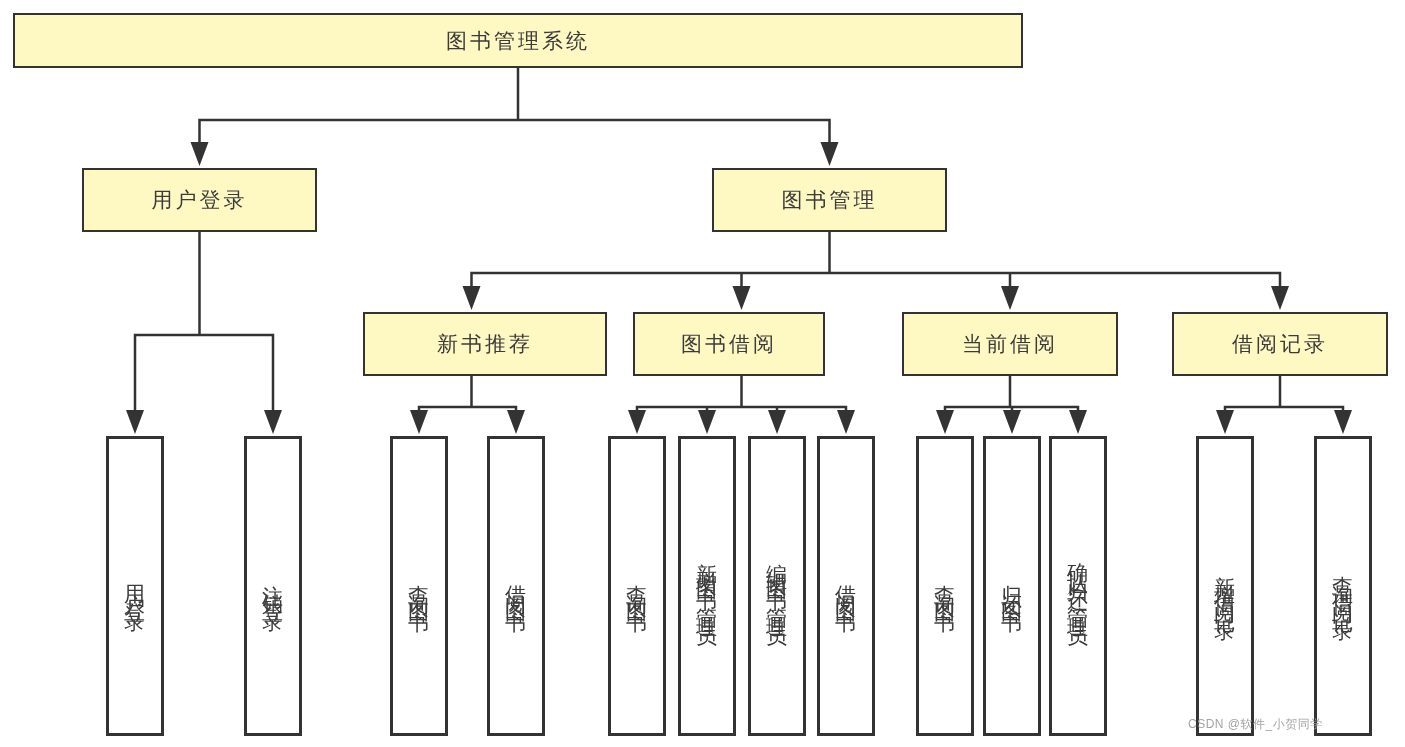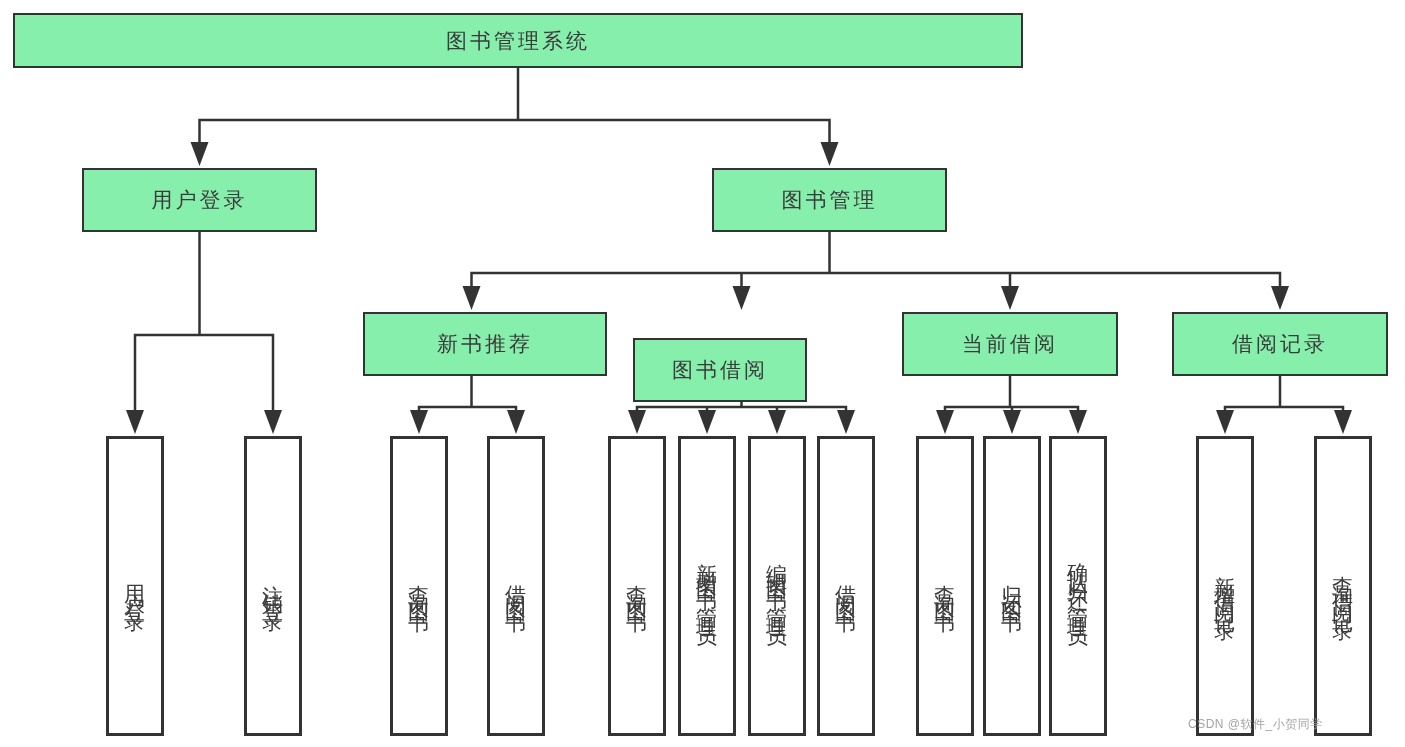--- a/index.html
+++ b/index.html
@@ -18,40 +18,40 @@
   #connectors {
     position: absolute;
     left: 0; top: 0;
     width: 1405px;
     height: 747px;
     z-index: 1;
   }
   .node {
     position: absolute;
     box-sizing: border-box;
-    background: #86efac;
+    background: #fef9c3;
     border: 2px solid #333333;
     display: flex;
     align-items: center;
     justify-content: center;
     color: #3b3b3b;
     z-index: 2;
   }
   .node .hlabel {
     font-size: 21px;
     letter-spacing: 3px;
     white-space: nowrap;
   }
   .node.root   { left: 13px;  top: 13px;  width: 1010px; height: 55px; }
   .node.lvl2   { top: 168px; width: 235px; height: 64px; }
   .node.lvl2.a { left: 82px; }
   .node.lvl2.b { left: 712px; align-items: center; }
   .node.lvl3   { top: 312px; height: 64px; }
   .node.l3a { left: 363px;  width: 244px; }
-  .node.l3b { left: 633px;  width: 174px; margin-top: 26px; }
+  .node.l3b { left: 633px;  width: 192px; }
   .node.l3c { left: 902px;  width: 216px; }
   .node.l3d { left: 1172px; width: 216px; }
   .leaf {
     position: absolute;
     box-sizing: border-box;
     top: 436px;
     width: 58px;
     height: 300px;
     background: #ffffff;
     border: 3px solid #333333;

